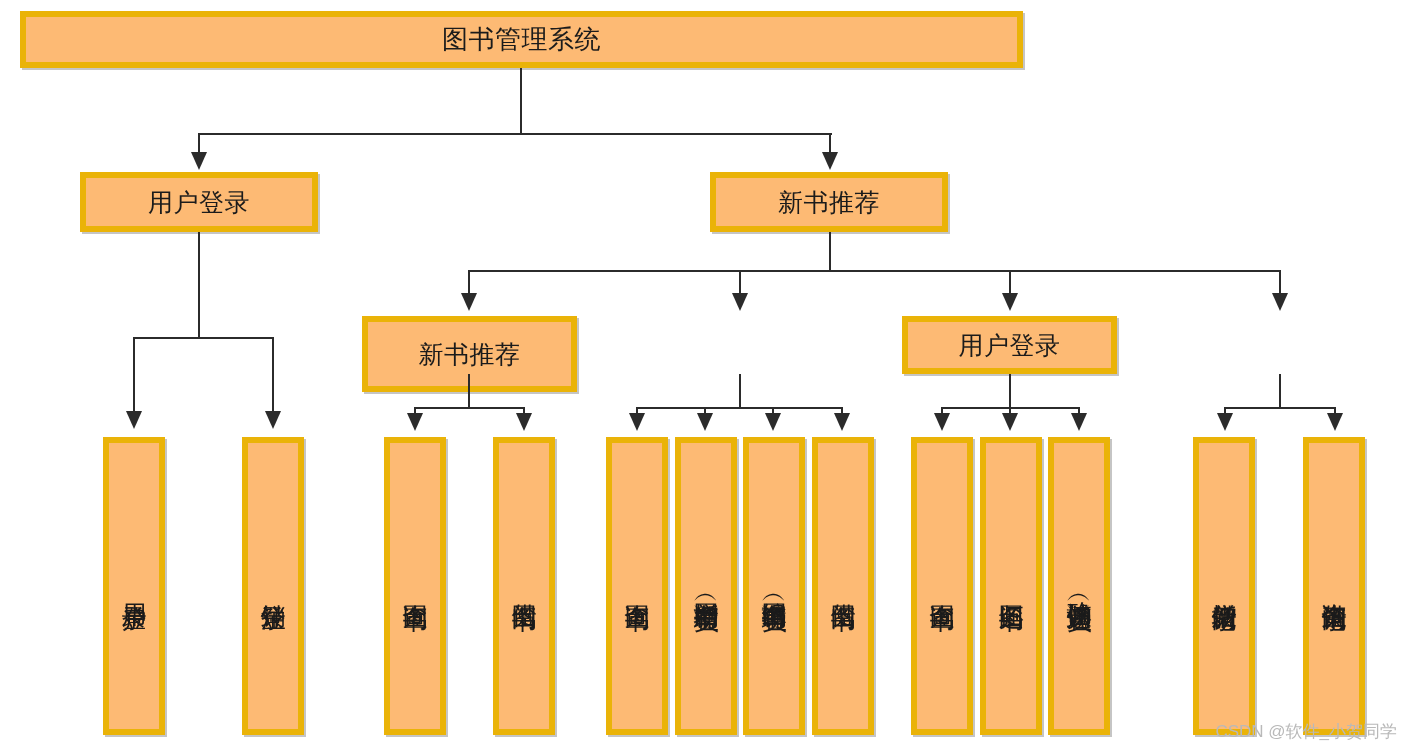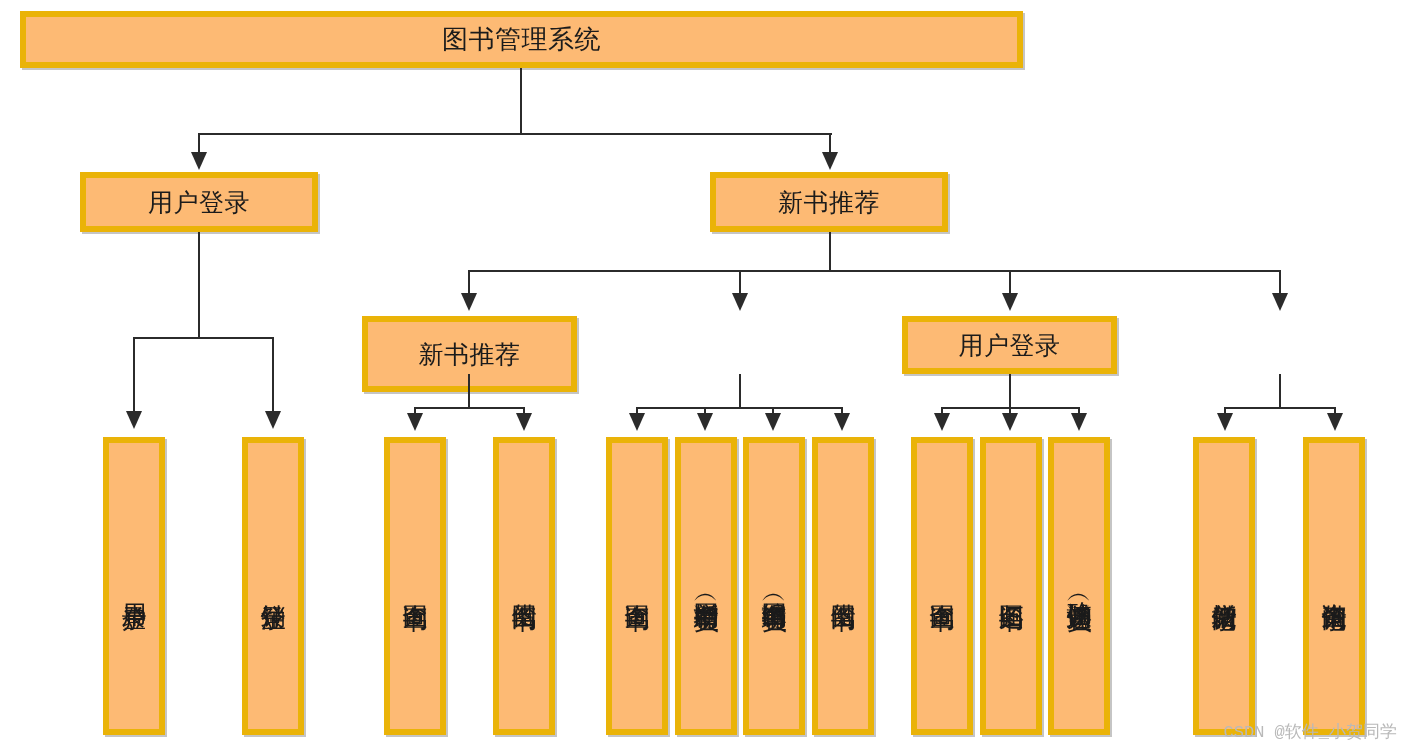--- a/index.html
+++ b/index.html
@@ -74,21 +74,21 @@
   }
   
   #watermark {
     position: absolute;
     right: 8px;
     bottom: 4px;
     font-size: 17px;
     color: #b9b9b9;
     white-space: nowrap;
     pointer-events: none;
-    font-family: Liberation Mono, monospace;
+    font-family: Liberation Sans, sans-serif;
   }
 </style>
 </head>
 <body>
 
 <div id="canvas">
 
   <div class="node root horiz" style="left:20px; top:11px; width:1003px; height:57px;">
     <span class="node-label">图书管理系统</span>
   </div>

